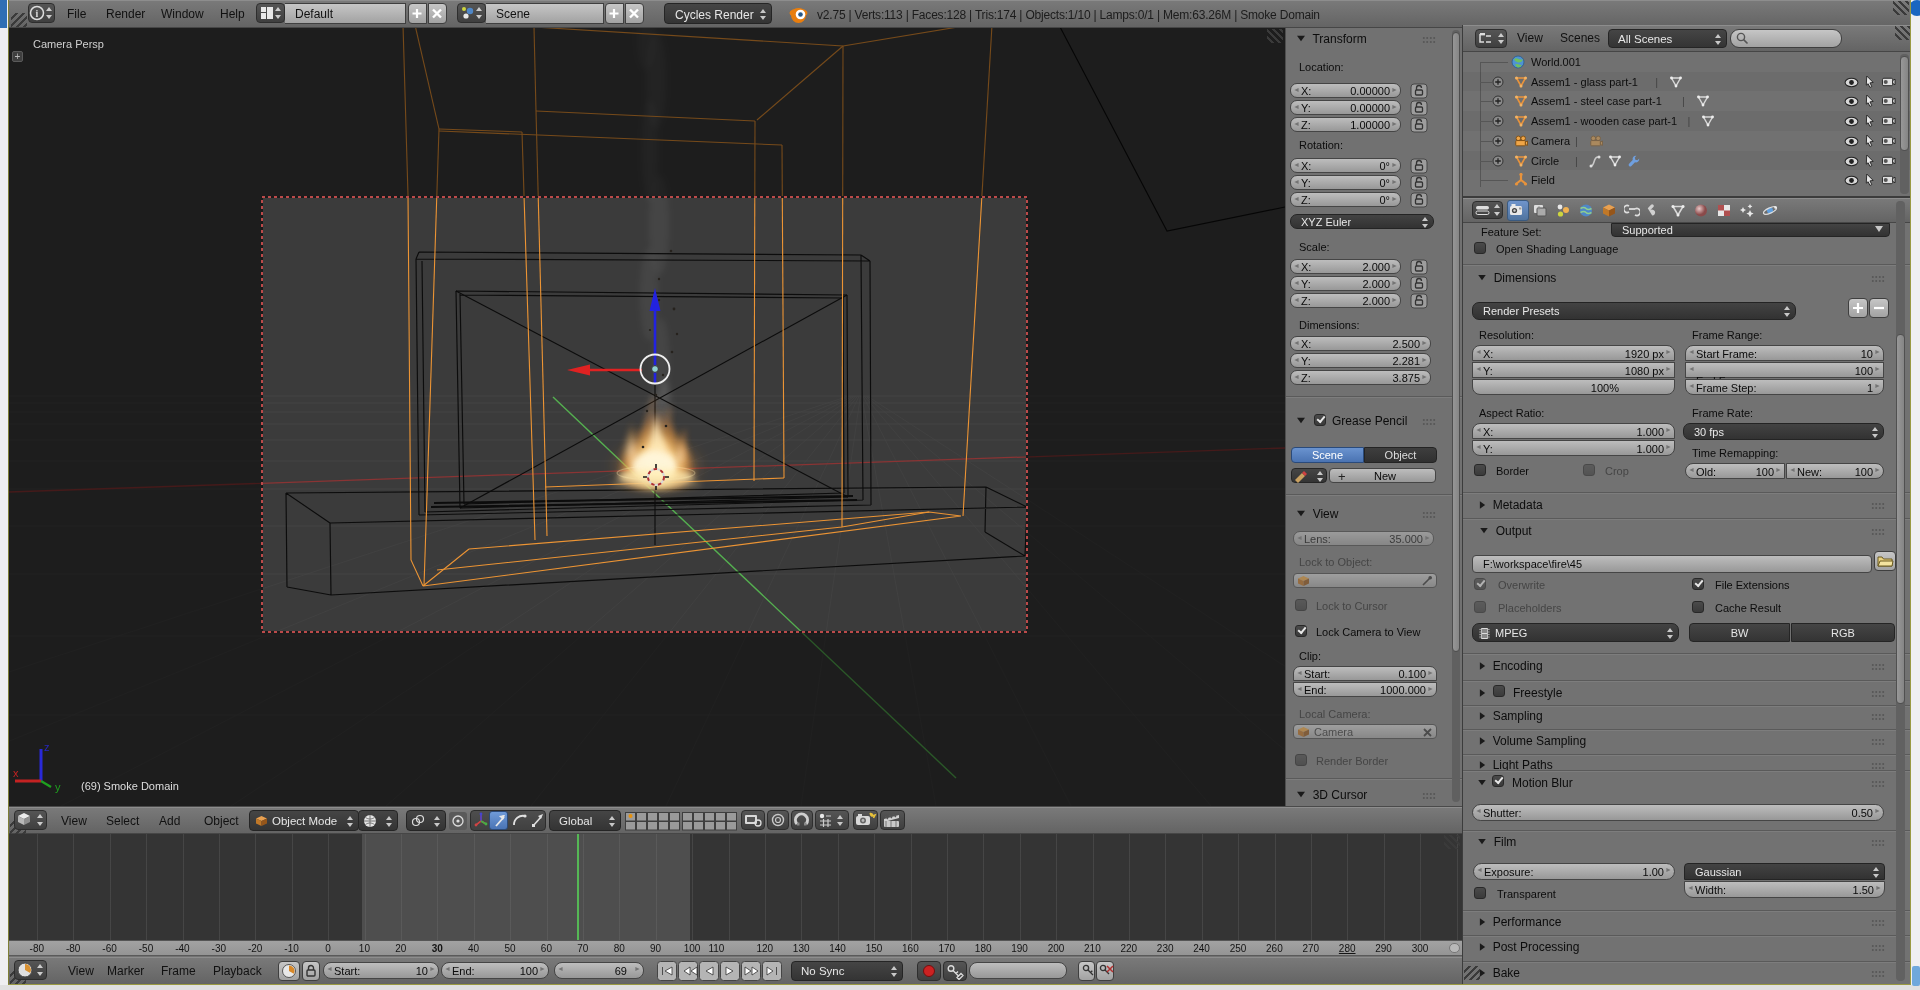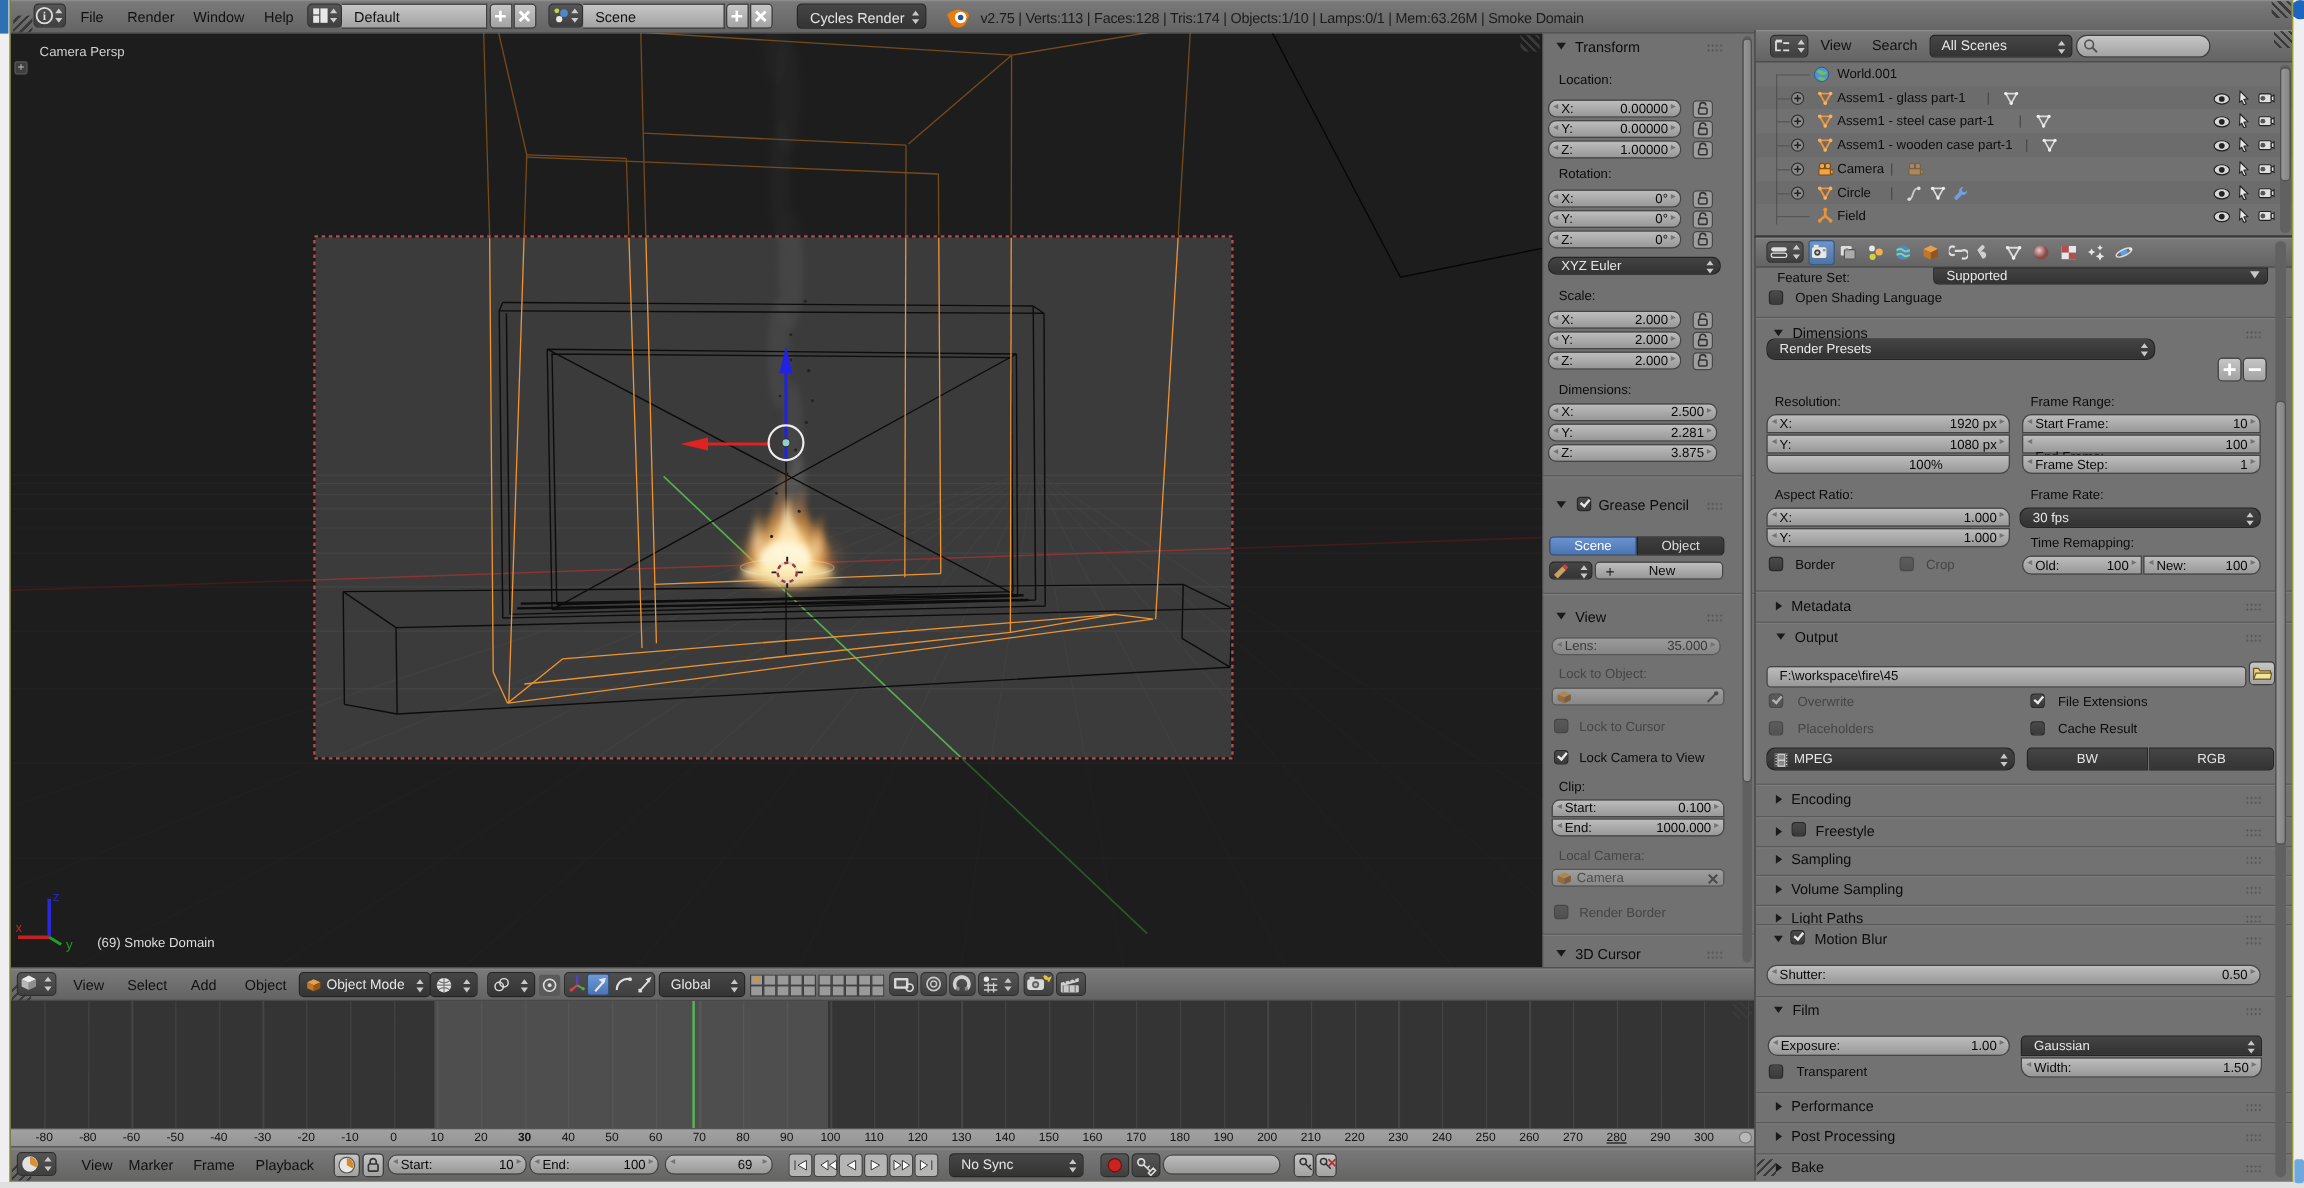--- a/index.html
+++ b/index.html
@@ -643,21 +643,21 @@
         <div style="position: absolute; top: 2px; left: 335.4px; width: 40px; text-align: center;">10</div>
         <div style="position: absolute; top: 2px; left: 371.8px; width: 40px; text-align: center;">20</div>
         <div style="position: absolute; top: 2px; left: 408.2px; width: 40px; text-align: center; font-weight: bold;">30</div>
         <div style="position: absolute; top: 2px; left: 444.6px; width: 40px; text-align: center;">40</div>
         <div style="position: absolute; top: 2px; left: 481px; width: 40px; text-align: center;">50</div>
         <div style="position: absolute; top: 2px; left: 517.4px; width: 40px; text-align: center;">60</div>
         <div style="position: absolute; top: 2px; left: 553.8px; width: 40px; text-align: center;">70</div>
         <div style="position: absolute; top: 2px; left: 590.2px; width: 40px; text-align: center;">80</div>
         <div style="position: absolute; top: 2px; left: 626.6px; width: 40px; text-align: center;">90</div>
         <div style="position: absolute; top: 2px; left: 663px; width: 40px; text-align: center;">100</div>
-        <div style="position: absolute; top: 2px; left: 699.4px; width: 40px; text-align: center;">110</div>
+        <div style="position: absolute; top: 2px; left: 699.4px; width: 40px; text-align: left;">110</div>
         <div style="position: absolute; top: 2px; left: 735.8px; width: 40px; text-align: center;">120</div>
         <div style="position: absolute; top: 2px; left: 772.2px; width: 40px; text-align: center;">130</div>
         <div style="position: absolute; top: 2px; left: 808.6px; width: 40px; text-align: center;">140</div>
         <div style="position: absolute; top: 2px; left: 845px; width: 40px; text-align: center;">150</div>
         <div style="position: absolute; top: 2px; left: 881.4px; width: 40px; text-align: center;">160</div>
         <div style="position: absolute; top: 2px; left: 917.8px; width: 40px; text-align: center;">170</div>
         <div style="position: absolute; top: 2px; left: 954.2px; width: 40px; text-align: center;">180</div>
         <div style="position: absolute; top: 2px; left: 990.6px; width: 40px; text-align: center;">190</div>
         <div style="position: absolute; top: 2px; left: 1027px; width: 40px; text-align: center;">200</div>
         <div style="position: absolute; top: 2px; left: 1063.4px; width: 40px; text-align: center;">210</div>
@@ -813,21 +813,21 @@
     <div class="abs hdr" style="left:0;top:0;width:450px;height:27px">
       <div class="stripes2" style="left:432px;top:1px"></div>
       <div class="ebtn" style="left:12px;top:4px;width:32px;height:19px">
         <svg width="30" height="17" viewBox="0 0 30 17">
             <path d="M4 4 h4 M4 4 v8 h4 M10 6 h5 M10 12 h5" stroke="#ddd" stroke-width="1.5" fill="none"></path>
             <rect x="4" y="3" width="5" height="2.4" fill="#ddd"></rect>
             <path d="M22 7l3-4 3 4zM22 10l3 4 3-4z" fill="#ccc"></path>
           </svg>
       </div>
       <div class="menu" style="left:54px;top:6px">View</div>
-      <div class="menu" style="left:97px;top:6px">Search</div>
+      <div class="menu" style="left:97px;top:6px">Scenes</div>
       <div class="darkf" style="left:145px;top:4px;width:119px;height:19px">
           <div style="position:absolute;left:9px;top:3px;font-size:11.5px">All Scenes</div>
           <span class="spin" style="top:4px"></span>
         </div>
       <div class="lightf" style="left:267px;top:4px;width:112px;height:19px;border-radius:9px">
         <svg width="15" height="15" viewBox="0 0 15 15" style="position:absolute;left:4px;top:1px">
             <circle cx="6" cy="6" r="3.6" fill="none" stroke="#555" stroke-width="1.4"></circle>
             <path d="M8.6 8.6 L12.5 12.5" stroke="#555" stroke-width="1.6"></path>
           </svg>
       </div>
@@ -1049,21 +1049,21 @@
     <div class="lbl" style="left:18px;top:28px">Feature Set:</div>
     <div class="dd" style="left:148px;top:25px;width:279px;height:14px;border-radius:0 0 4px 4px">
         <span class="l" style="top:0">Supported</span>
         <span style="position:absolute;right:6px;top:2px;width:0;height:0;border-left:4px solid transparent;border-right:4px solid transparent;border-top:6px solid #c8c8c8"></span>
       </div>
     <div class="chk" style="left:11px;top:44px"></div>
     <div class="lbl" style="left:33px;top:45px">Open Shading Language</div>
     <div class="sep" style="top:66px"></div>
     <div class="phdr" style="left:14px;top:73px"><span class="arr-d" style="transform:scale(.75)"></span>&nbsp; Dimensions</div>
     <div class="dots" style="left:408px;top:77px"></div>
-    <div class="dd" style="left:9px;top:84px;width:324px;height:18px">
+    <div class="dd" style="left:9px;top:104px;width:324px;height:18px">
         <span class="l" style="top:2px">Render Presets</span>
         <span class="spin" style="top:3px"></span>
       </div>
     <div class="lightf" style="left:385px;top:100px;width:20px;height:20px"><svg width="18" height="18" viewBox="0 0 18 18">
           <path d="M9 4v10M4 9h10" stroke="#fff" stroke-width="2.2"></path>
         </svg></div>
     <div class="lightf" style="left:406px;top:100px;width:20px;height:20px"><svg width="18" height="18" viewBox="0 0 18 18">
           <path d="M4 9h10" stroke="#fff" stroke-width="2.2"></path>
         </svg></div>
     <div class="lbl" style="left:16px;top:131px">Resolution:</div>

